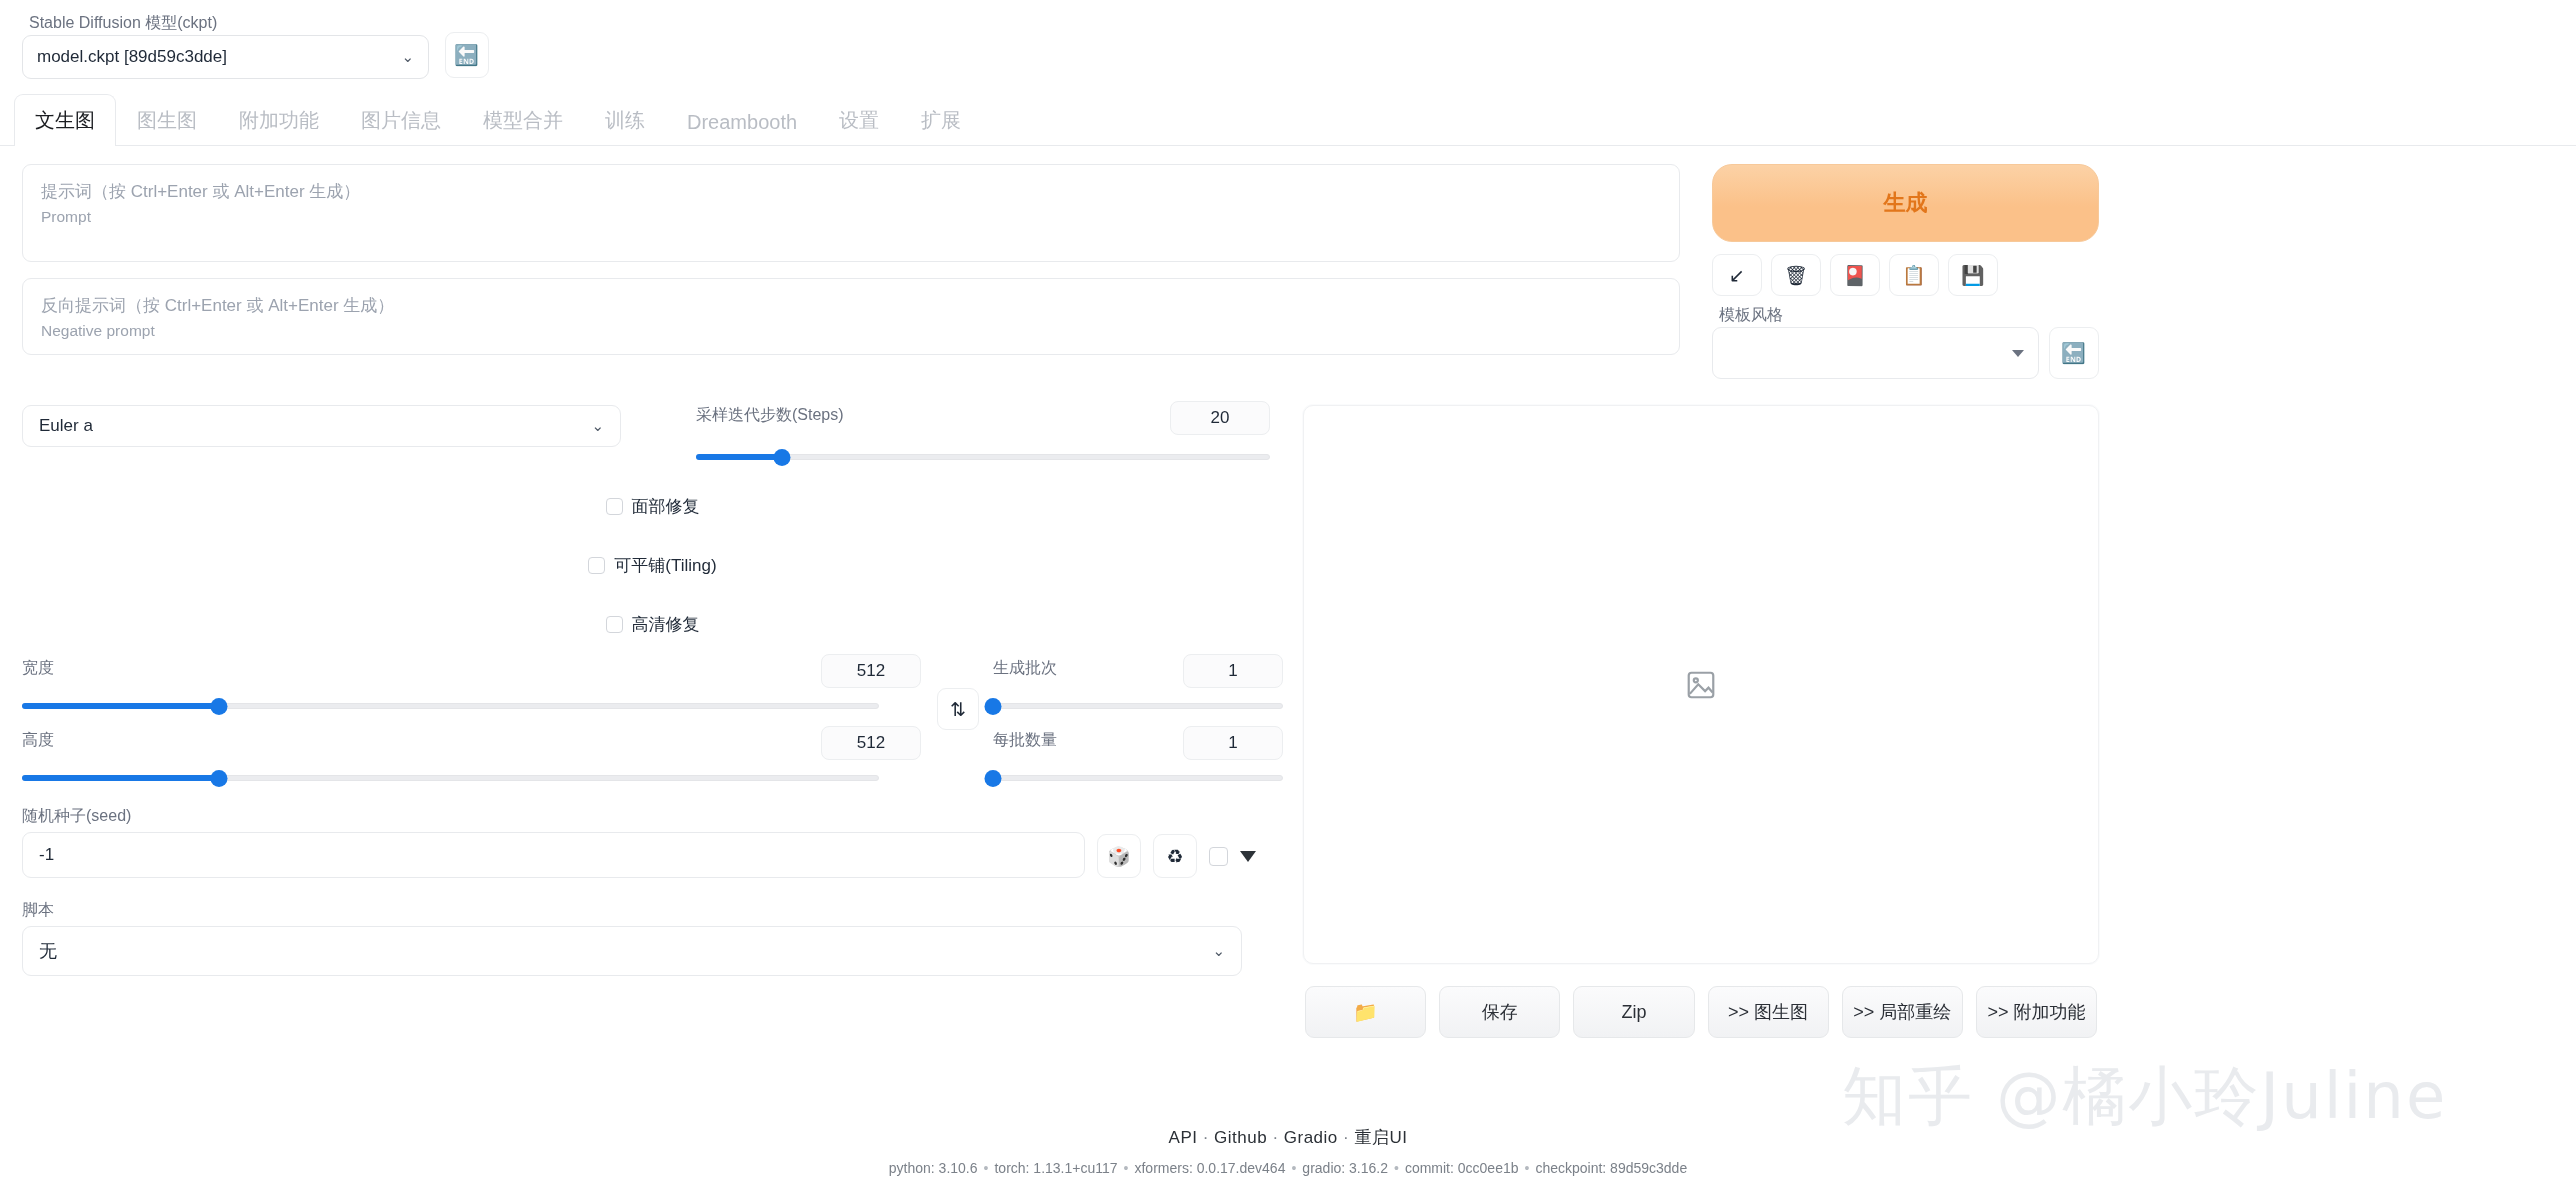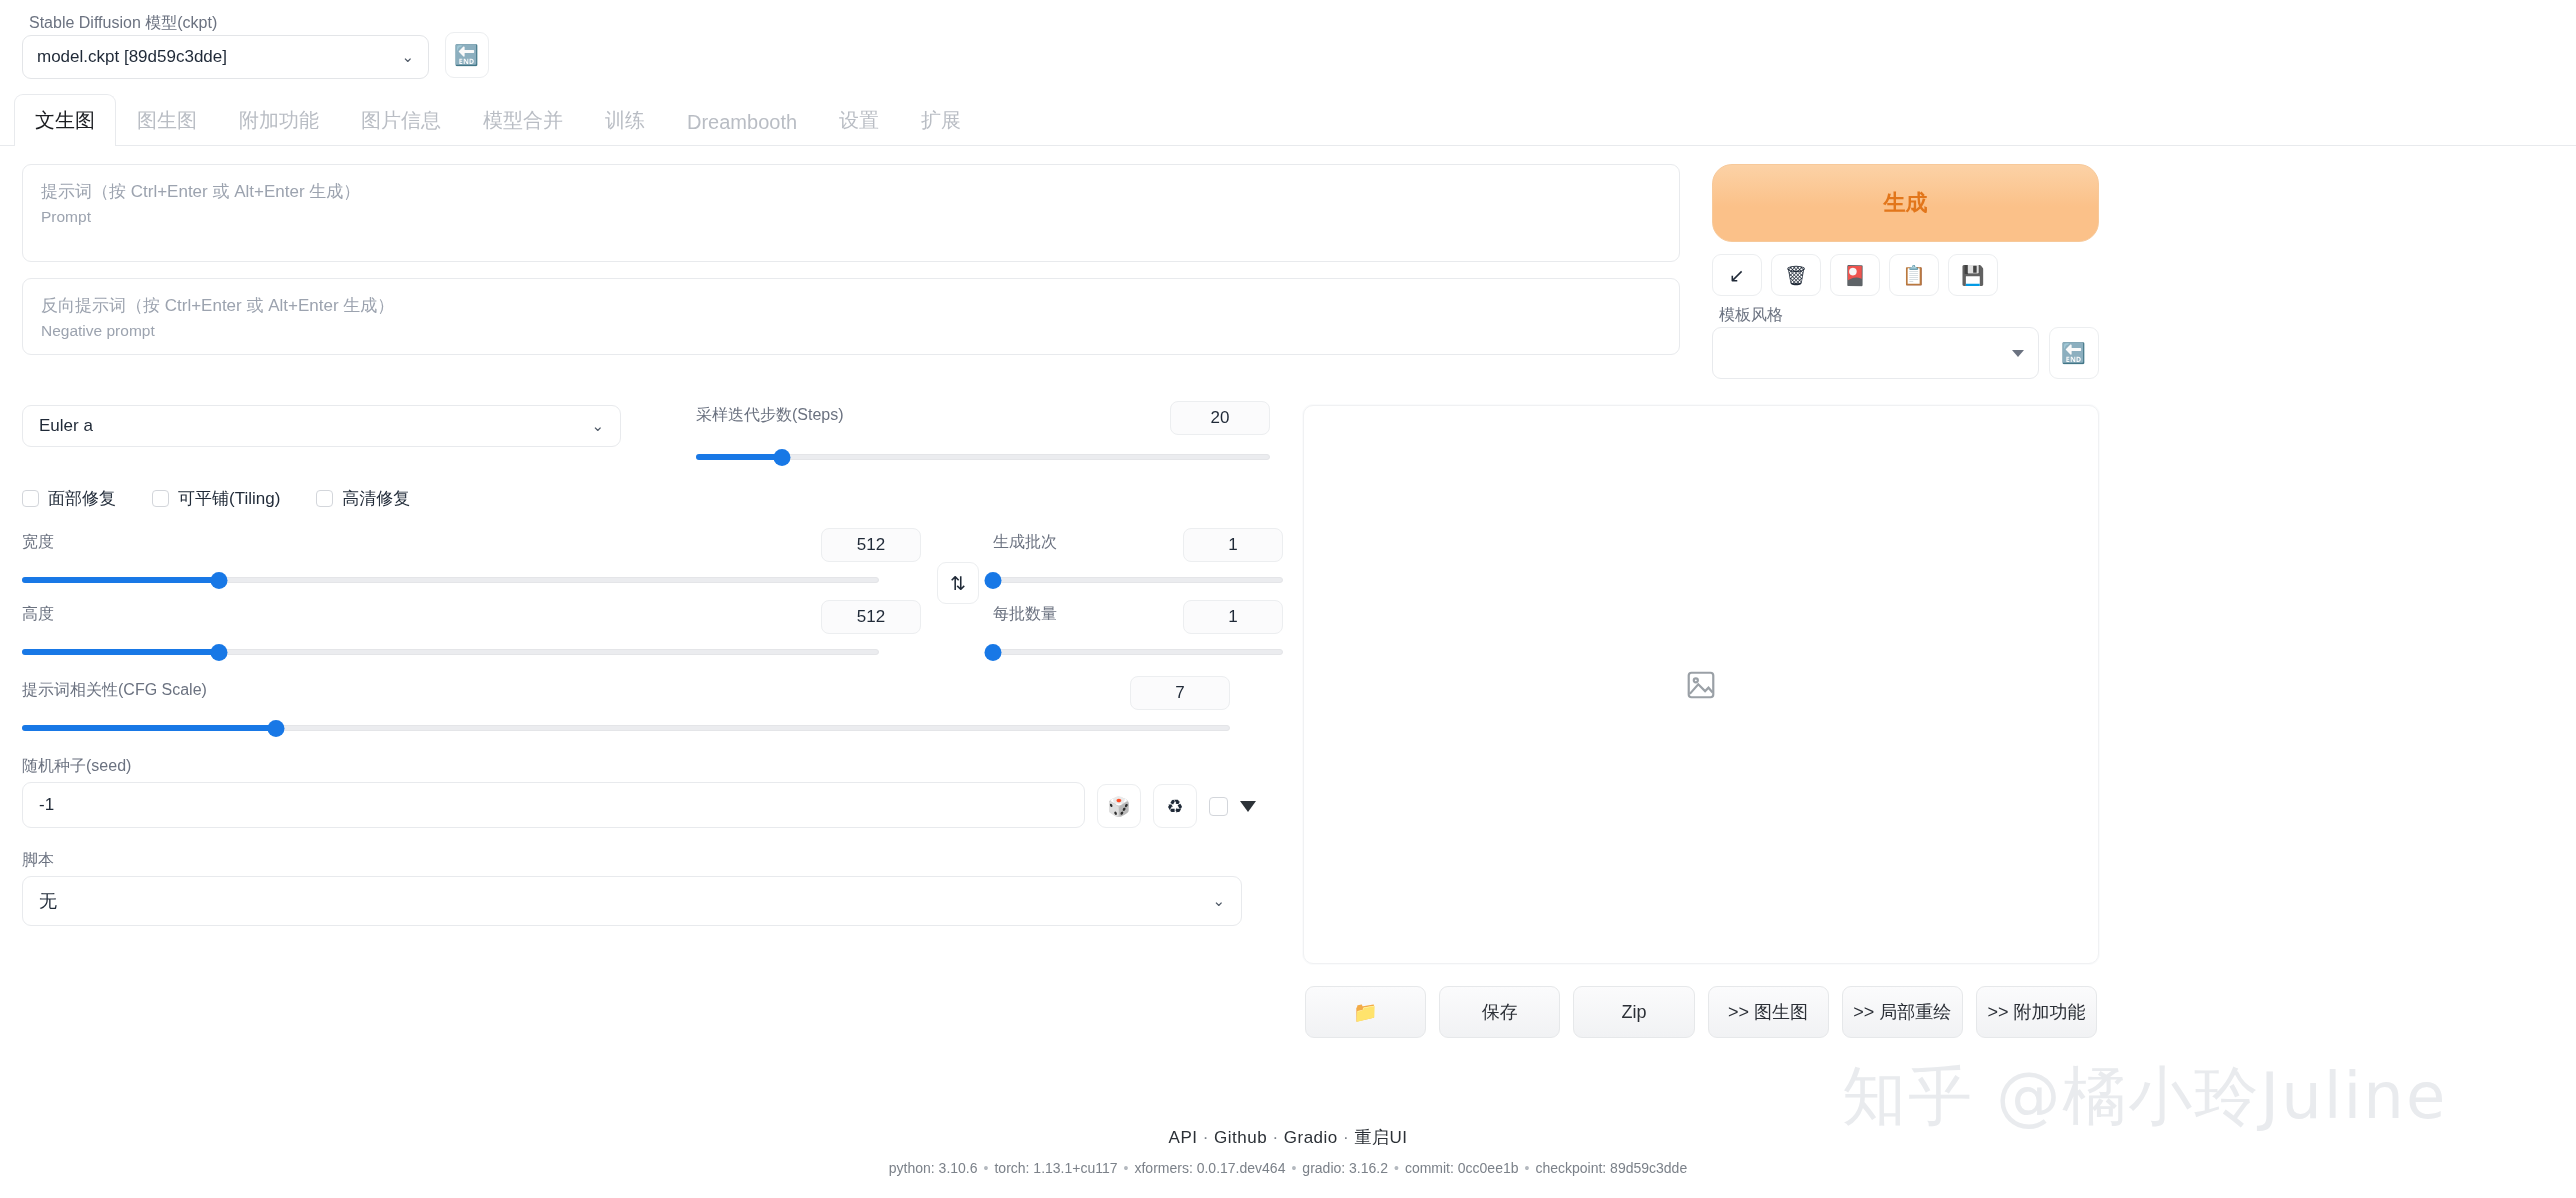--- a/index.html
+++ b/index.html
@@ -103,21 +103,21 @@
   .track .rail {
     position: absolute; left: 0; right: 0; top: 5px; height: 6px;
     background: #ebecef; border-radius: 4px; border: 1px solid #e4e5e8;
   }
   .track .fill { position: absolute; left: 0; top: 5px; height: 6px; background: #1878e6; border-radius: 4px; }
   .track .thumb {
     position: absolute; top: 0px; width: 17px; height: 17px; border-radius: 50%;
     background: #1878e6; transform: translateX(-50%);
   }
 
-  .checks { display: flex; gap: 36px; align-items: center; margin-top: 24px; }
+  .checks { display: flex; gap: 36px; align-items: center; margin-top: 32px; flex-direction: column; }
   .chk { display: flex; align-items: center; gap: 9px; font-size: 17px; color: #1f2937; }
   .chk .bx { width: 17px; height: 17px; border: 1px solid #d3d6db; border-radius: 4px; background: #fff; }
 
   .dims { display: flex; align-items: flex-start; margin-top: 22px; }
   .dim-col { width: 899px; }
   .swap-btn {
     width: 42px; height: 42px; border: 1px solid #eceef0; border-radius: 9px; background: #fff;
     display: flex; align-items: center; justify-content: center; font-size: 19px; margin: 30px 14px 0 16px;
   }
   .batch-col { width: 290px; }
@@ -342,31 +342,20 @@
                 </div>
                 <div class="track" style="margin-top:10px;">
                   <div class="rail"></div>
                   <div class="fill" style="width: 0%;"></div>
                   <div class="thumb" style="left: 0%;"></div>
                 </div>
               </div>
             </div>
           </div>
 
-          <div class="slider-group" style="margin-top:22px;width:1208px;">
-            <div class="slider-head">
-              <div class="ctrl-label">提示词相关性(CFG Scale)</div>
-              <div class="num-box" style="margin-left:auto;margin-top:-4px;">7</div>
-            </div>
-            <div class="track" style="margin-top:10px;">
-              <div class="rail"></div>
-              <div class="fill" style="width: 21%;"></div>
-              <div class="thumb" style="left: 21%;"></div>
-            </div>
-          </div>
 
           <div>
             <div class="ctrl-label" style="margin-top:22px;">随机种子(seed)</div>
             <div class="seed-wrap" style="margin-top:4px;">
               <div class="seed-input">-1</div>
               <div class="seed-btn">
                 <span>🎲</span>
               </div>
               <div class="seed-btn">
                 <span>♻</span>

